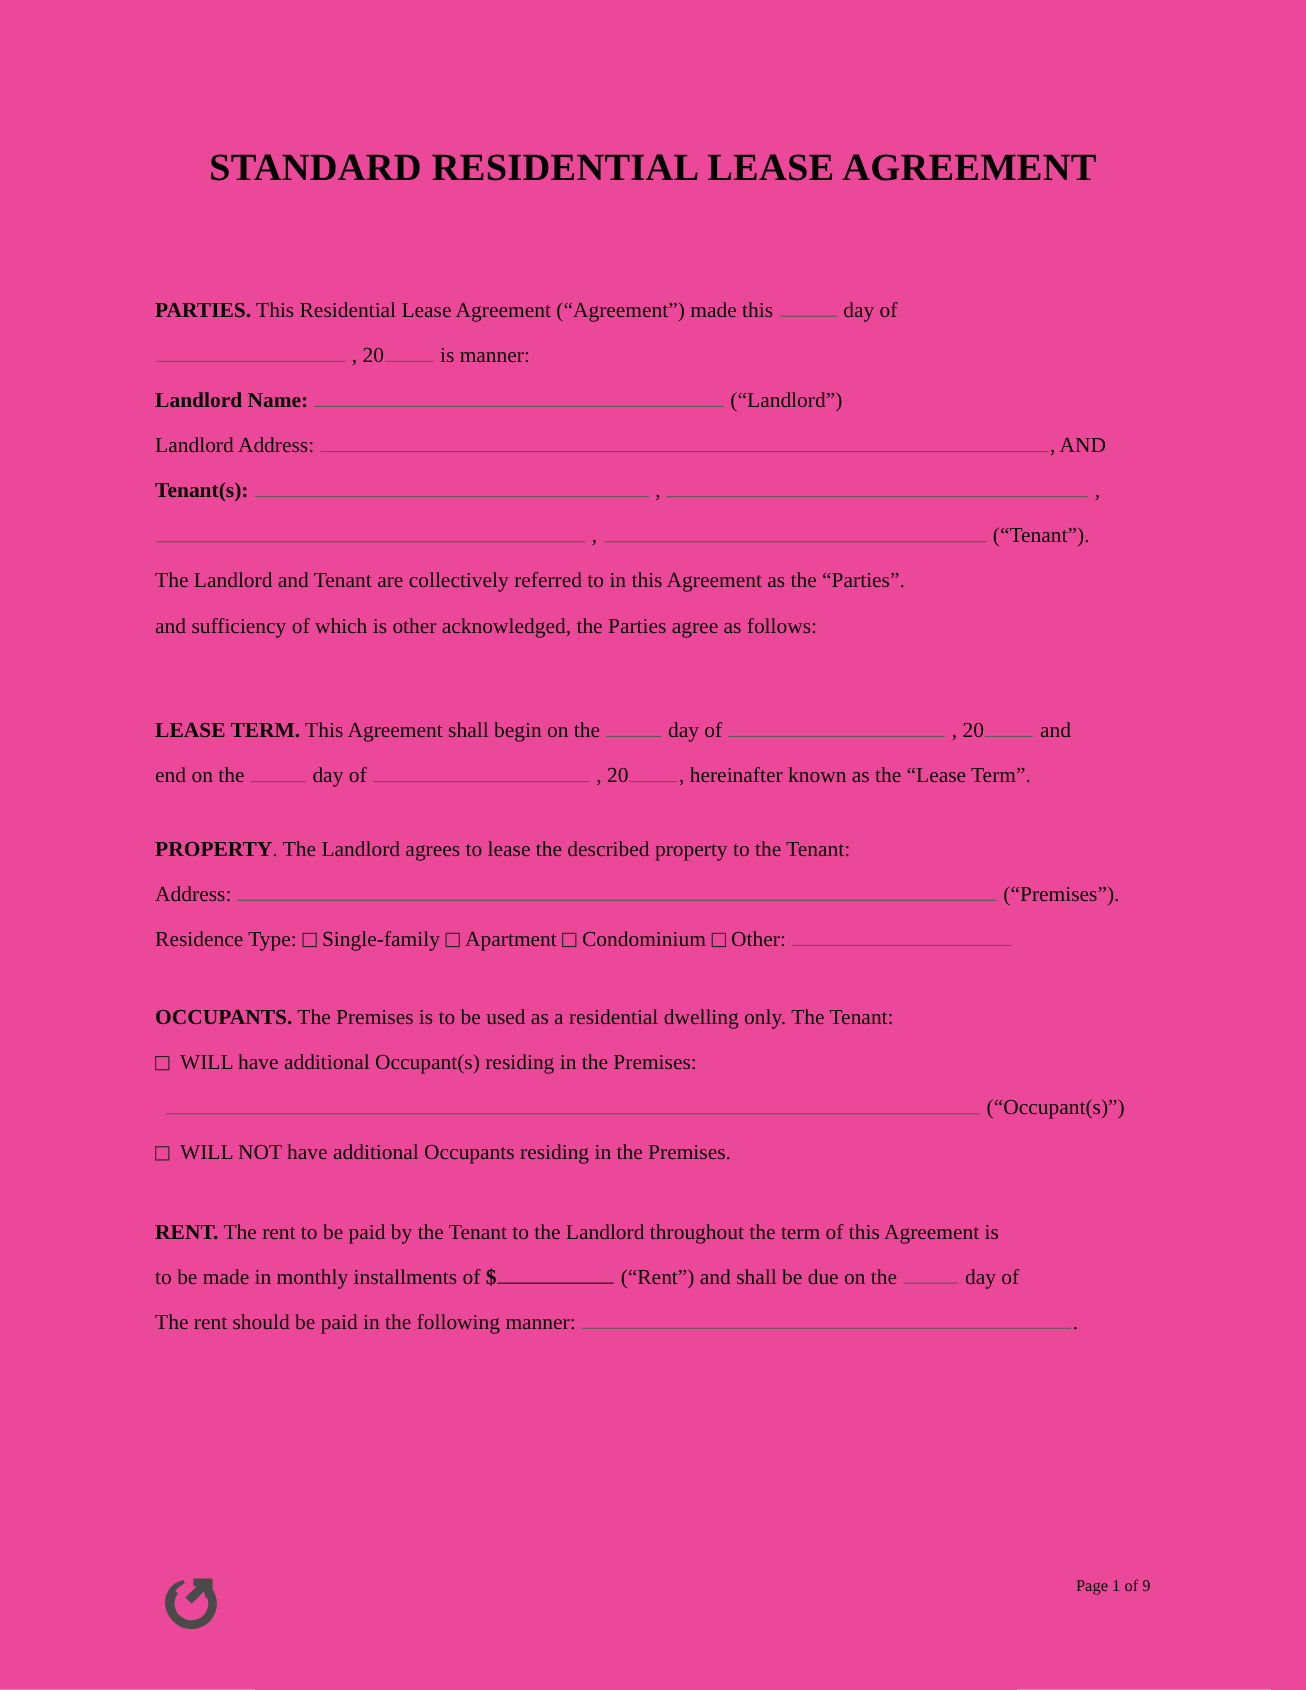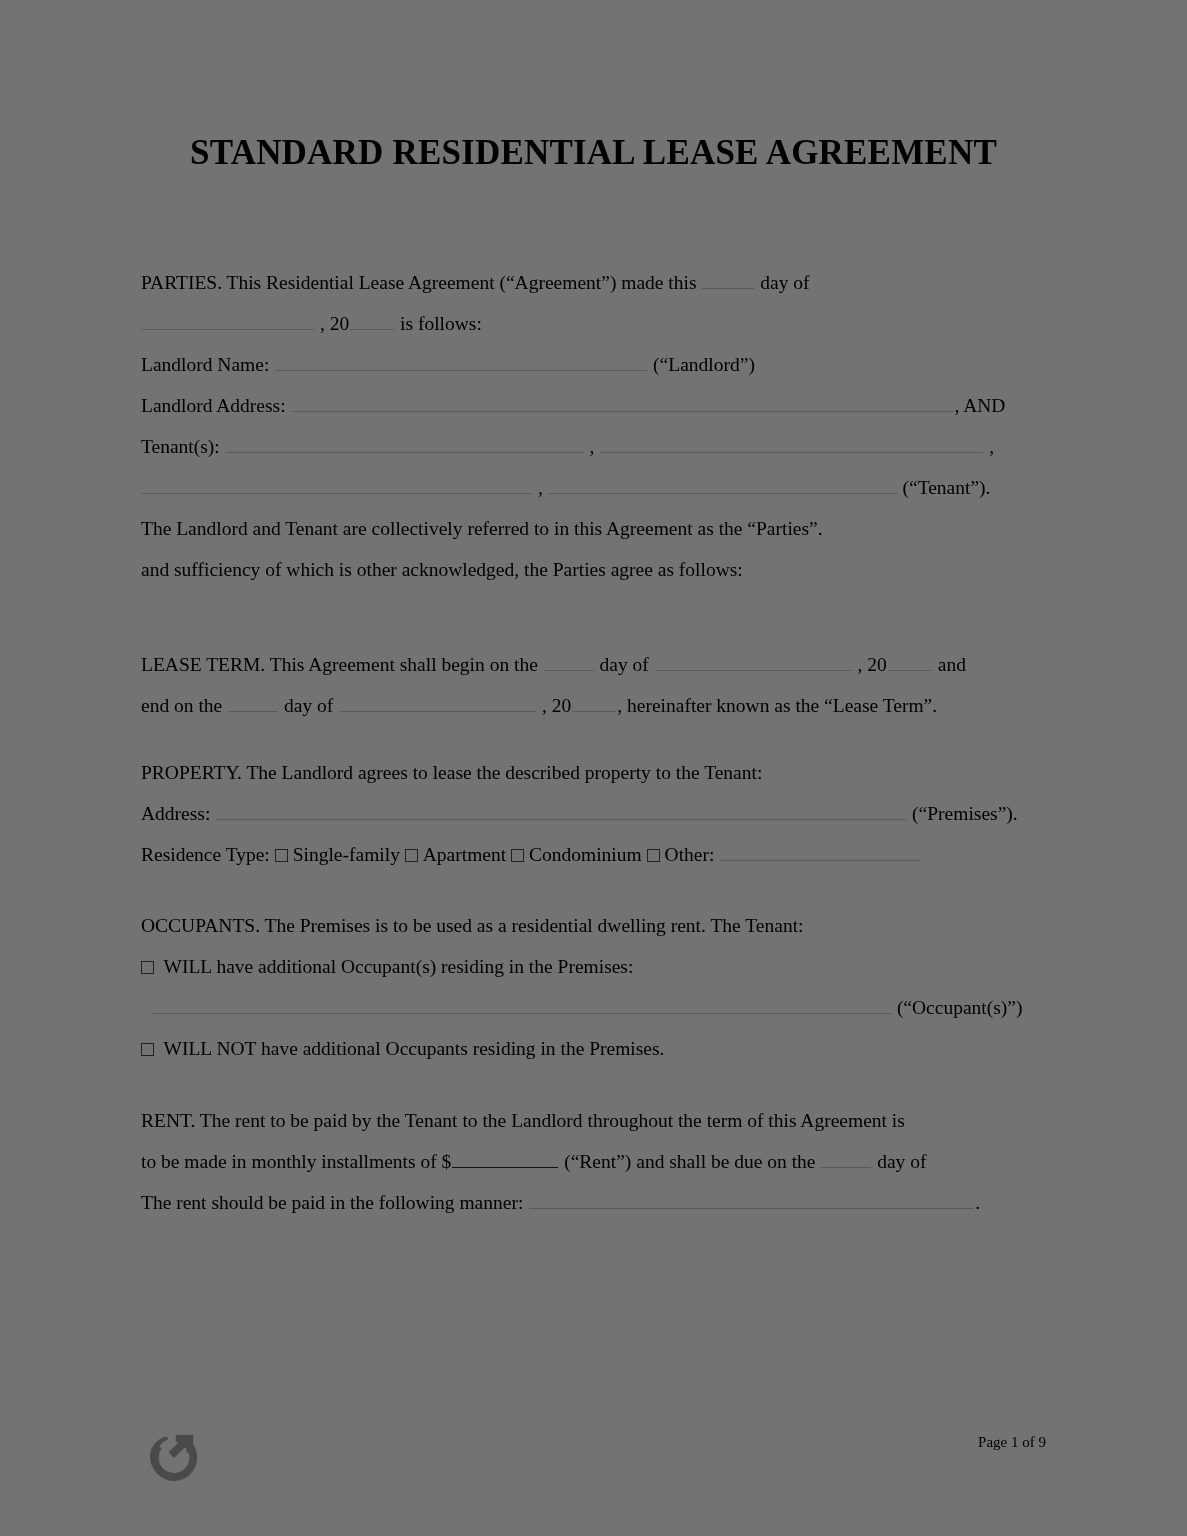--- a/index.html
+++ b/index.html
@@ -11,21 +11,21 @@
     width: 1187px;
     height: 1536px;
     font-family: "Liberation Serif", "DejaVu Serif", serif;
     color: #000000;
     overflow: hidden;
   }
   .page {
     position: relative;
     width: 1187px;
     height: 1536px;
-    background: #737373;
+    background: #ec4899;
     box-sizing: border-box;
   }
   .doc-title {
     position: absolute;
     top: 133px;
     left: 0;
     width: 1187px;
     text-align: center;
     font-size: 35px;
     font-weight: bold;
@@ -35,21 +35,21 @@
   .body-block {
     position: absolute;
     left: 141px;
     width: 905px;
     font-size: 19.5px;
     line-height: 41px;
   }
   .ln {
     white-space: nowrap;
   }
-  .b { font-weight: normal; }
+  .b { font-weight: bold; }
 
   
   .fill {
     display: inline-block;
     border-bottom: 1px solid #5a5a5a;
     vertical-align: baseline;
     height: 0.82em;
     margin: 0 1px;
   }
   .fill-dark {
@@ -86,21 +86,21 @@
 
 <div class="page">
 
   <div class="doc-title">STANDARD RESIDENTIAL LEASE AGREEMENT</div>
 
   <div class="body-block" style="top:262px;">
     <div class="ln">
       <span class="b">PARTIES.</span><span> This Residential Lease Agreement (“Agreement”) made this </span><span class="fill" style="width:52px;"></span><span> day of</span>
     </div>
     <div class="ln">
-      <span class="fill" style="width:172px;"></span><span> , 20</span><span class="fill" style="width:44px;"></span><span> is follows:</span>
+      <span class="fill" style="width:172px;"></span><span> , 20</span><span class="fill" style="width:44px;"></span><span> is manner:</span>
     </div>
     <div class="ln">
       <span class="b">Landlord Name:</span> <span class="fill" style="width:372px;"></span> <span>(“Landlord”)</span>
     </div>
     <div class="ln">
       <span>Landlord Address:</span> <span class="fill" style="width:662px;"></span><span>, AND</span>
     </div>
     <div class="ln">
       <span class="b">Tenant(s):</span> <span class="fill" style="width:358px;"></span> <span>,</span> <span class="fill" style="width:383px;"></span> <span>,</span>
     </div>
@@ -131,21 +131,21 @@
       <span>Residence Type:</span>
       <span class="cb"></span><span>Single-family</span>
       <span class="cb"></span><span>Apartment</span>
       <span class="cb"></span><span>Condominium</span>
       <span class="cb"></span><span>Other:</span> <span class="fill" style="width:200px;"></span>
     </div>
   </div>
 
   <div class="body-block" style="top:905px;">
     <div class="ln">
-      <span class="b">OCCUPANTS.</span><span> The Premises is to be used as a residential dwelling rent. The Tenant:</span>
+      <span class="b">OCCUPANTS.</span><span> The Premises is to be used as a residential dwelling only. The Tenant:</span>
     </div>
     <div class="ln">
       <span class="cb"></span> <span>WILL have additional Occupant(s) residing in the Premises:</span>
     </div>
     <div class="ln">
       <span style="display:inline-block;width:9px;"></span><span class="fill" style="width:740px;"></span> <span>(“Occupant(s)”)</span>
     </div>
     <div class="ln">
       <span class="cb"></span> <span>WILL NOT have additional Occupants residing in the Premises.</span>
     </div>

